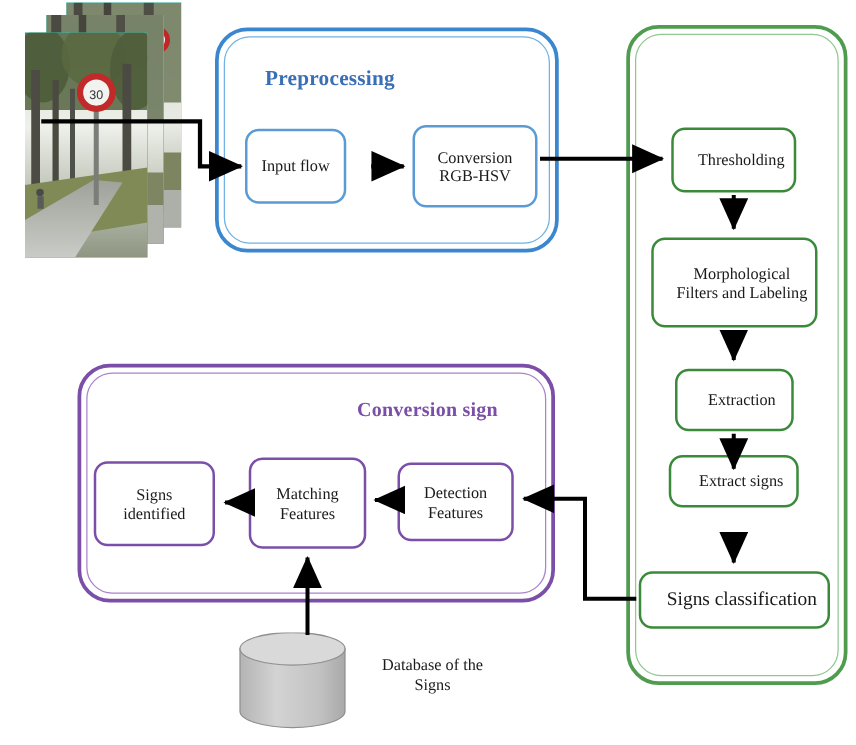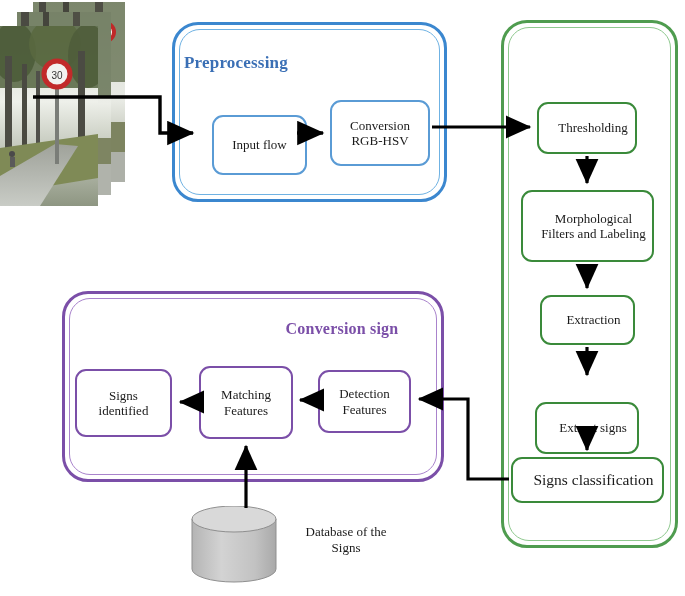--- a/index.html
+++ b/index.html
@@ -38,21 +38,21 @@
     white-space: pre-line;
   }
 
   #grp-pre {
     left: 172px; top: 22px; width: 275px; height: 180px;
     border: 3.5px solid #3b87cf;
   }
   #grp-pre .inner-ring { border: 1.4px solid #6fb2e3; }
   #title-pre {
     left: 172px; top: 53px; width: 200px;
-    color: #3a6fb5; font-size: 17px; text-align: left; padding-left: 12px;
+    color: #3a6fb5; font-size: 17px; text-align: left; padding-left: 40px;
   }
 
   #grp-det {
     left: 501px; top: 20px; width: 177px; height: 528px;
     border: 3.5px solid #4f9c4f;
   }
   #grp-det .inner-ring { border: 1.4px solid #8fc98f; }
   #title-det {
     left: 501px; top: 29px; width: 177px;
     color: #3a7a3a; font-size: 15.5px;
@@ -80,46 +80,47 @@
     text-align: center;
     color: #1a1a1a;
     line-height: 1.16;
     white-space: pre-line;
     font-size: 13px;
   }
   .box.blue  { border: 2.4px solid #5a9bd5; }
   .box.green { border: 2.6px solid #3a8a3a; padding-left: 12px; }
   .box.purple{ border: 2.6px solid #7b4fa8; }
 
-  #box-input      { left: 212px; top: 103px; width: 95px;  height: 60px; margin-top: 12px; }
+  #box-input      { left: 196px; top: 103px; width: 81px;  height: 60px; }
   #box-conv       { left: 330px; top: 100px; width: 100px; height: 66px; }
 
   #box-thresh     { left: 537px; top: 102px; width: 100px; height: 52px; }
   #box-morph      { left: 521px; top: 190px; width: 133px; height: 72px; }
   #box-filter     { left: 540px; top: 295px; width: 95px;  height: 50px; }
-  #box-extract    { left: 535px; top: 402px; width: 104px; height: 52px; }
+  #box-extract    { left: 535px; top: 364px; width: 104px; height: 42px; }
   #box-classify   { left: 511px; top: 457px; width: 153px; height: 46px; font-size: 15.5px; }
 
   #box-signsid    { left: 75px;  top: 369px; width: 97px;  height: 68px; }
   #box-matching   { left: 199px; top: 366px; width: 94px;  height: 73px; }
   #box-extrfeat   { left: 318px; top: 370px; width: 93px;  height: 63px; }
 
   
   .arrow-layer {
     position: absolute;
     left: 0; top: 0; width: 685px; height: 596px;
     pointer-events: none;
   }
 
   
   .photo {
     position: absolute;
     box-sizing: border-box;
     overflow: hidden;
     background: #14b8a6;
+    margin-left: 20px;
   }
   #photo-3 { left: 33px; top: 2px;  width: 92px;  height: 180px; }
   #photo-2 { left: 17px; top: 12px; width: 94px;  height: 183px; }
   #photo-1 { left: 0px;  top: 26px; width: 98px;  height: 180px; }
 
   
   #db-cyl {
     position: absolute;
     left: 190px; top: 506px; width: 88px; height: 78px;
   }

